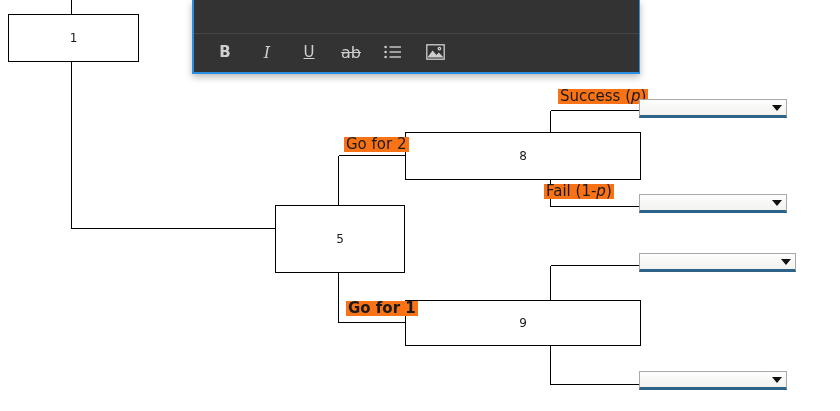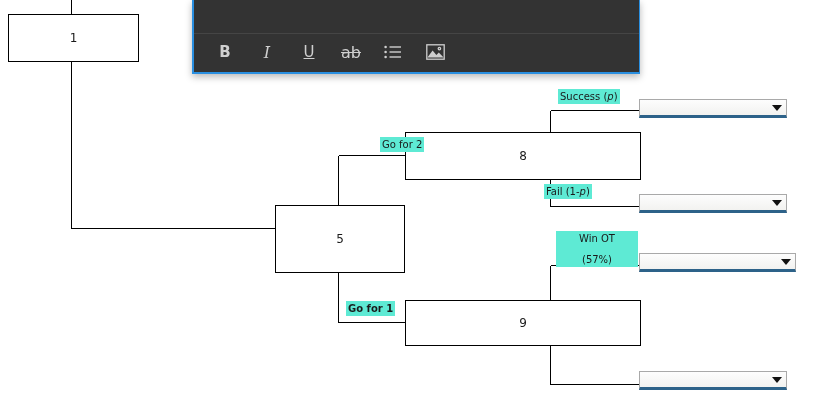--- a/index.html
+++ b/index.html
@@ -33,22 +33,22 @@
     display: flex;
     align-items: center;
     justify-content: center;
     font-size: 12px;
     color: #1a1a1a;
     font-family: "DejaVu Sans", "Liberation Sans", sans-serif;
   }
 
   .edge-label {
     position: absolute;
-    background: #5eead4;
-    font-size: 10px;
+    background: #f97316;
+    font-size: 15px;
     color: #1a1a1a;
     white-space: nowrap;
     padding: 0 2px;
     line-height: 15px;
   }
   .edge-label.centered { text-align: center; }
   .edge-label i { font-style: italic; }
 
   
   .outcome-select {
@@ -161,31 +161,27 @@
   </div>
 
   <div class="node-box" style="left:405px; top:132px; width:236px; height:48px;">
     <span>8</span>
   </div>
 
   <div class="node-box" style="left:405px; top:300px; width:236px; height:46px;">
     <span>9</span>
   </div>
 
-  <div class="edge-label" style="left:344px; top:137px;margin-left:36px;">Go for 2</div>
+  <div class="edge-label" style="left:344px; top:137px;">Go for 2</div>
   <div class="edge-label" style="left:346px; top:301px;font-weight:bold;">Go for 1</div>
 
   <div class="edge-label" style="left:558px; top:89px;"><span>Success (</span><i>p</i><span>)</span></div>
 
   <div class="edge-label" style="left:544px; top:184px;"><span>Fail (1-</span><i>p</i><span>)</span></div>
 
-  <div class="edge-label centered" style="left:556px; top:231px; width:78px;">
-    <div>Win OT</div>
-    <div style="margin-top:6px;">(57%)</div>
-  </div>
 
 
   <div class="outcome-select" style="left:639px; top:99px; width:148px;">
     <span class="sel-value"></span>
     <span class="caret"></span>
   </div>
 
   <div class="outcome-select" style="left:639px; top:194px; width:148px;">
     <span class="sel-value"></span>
     <span class="caret"></span>

